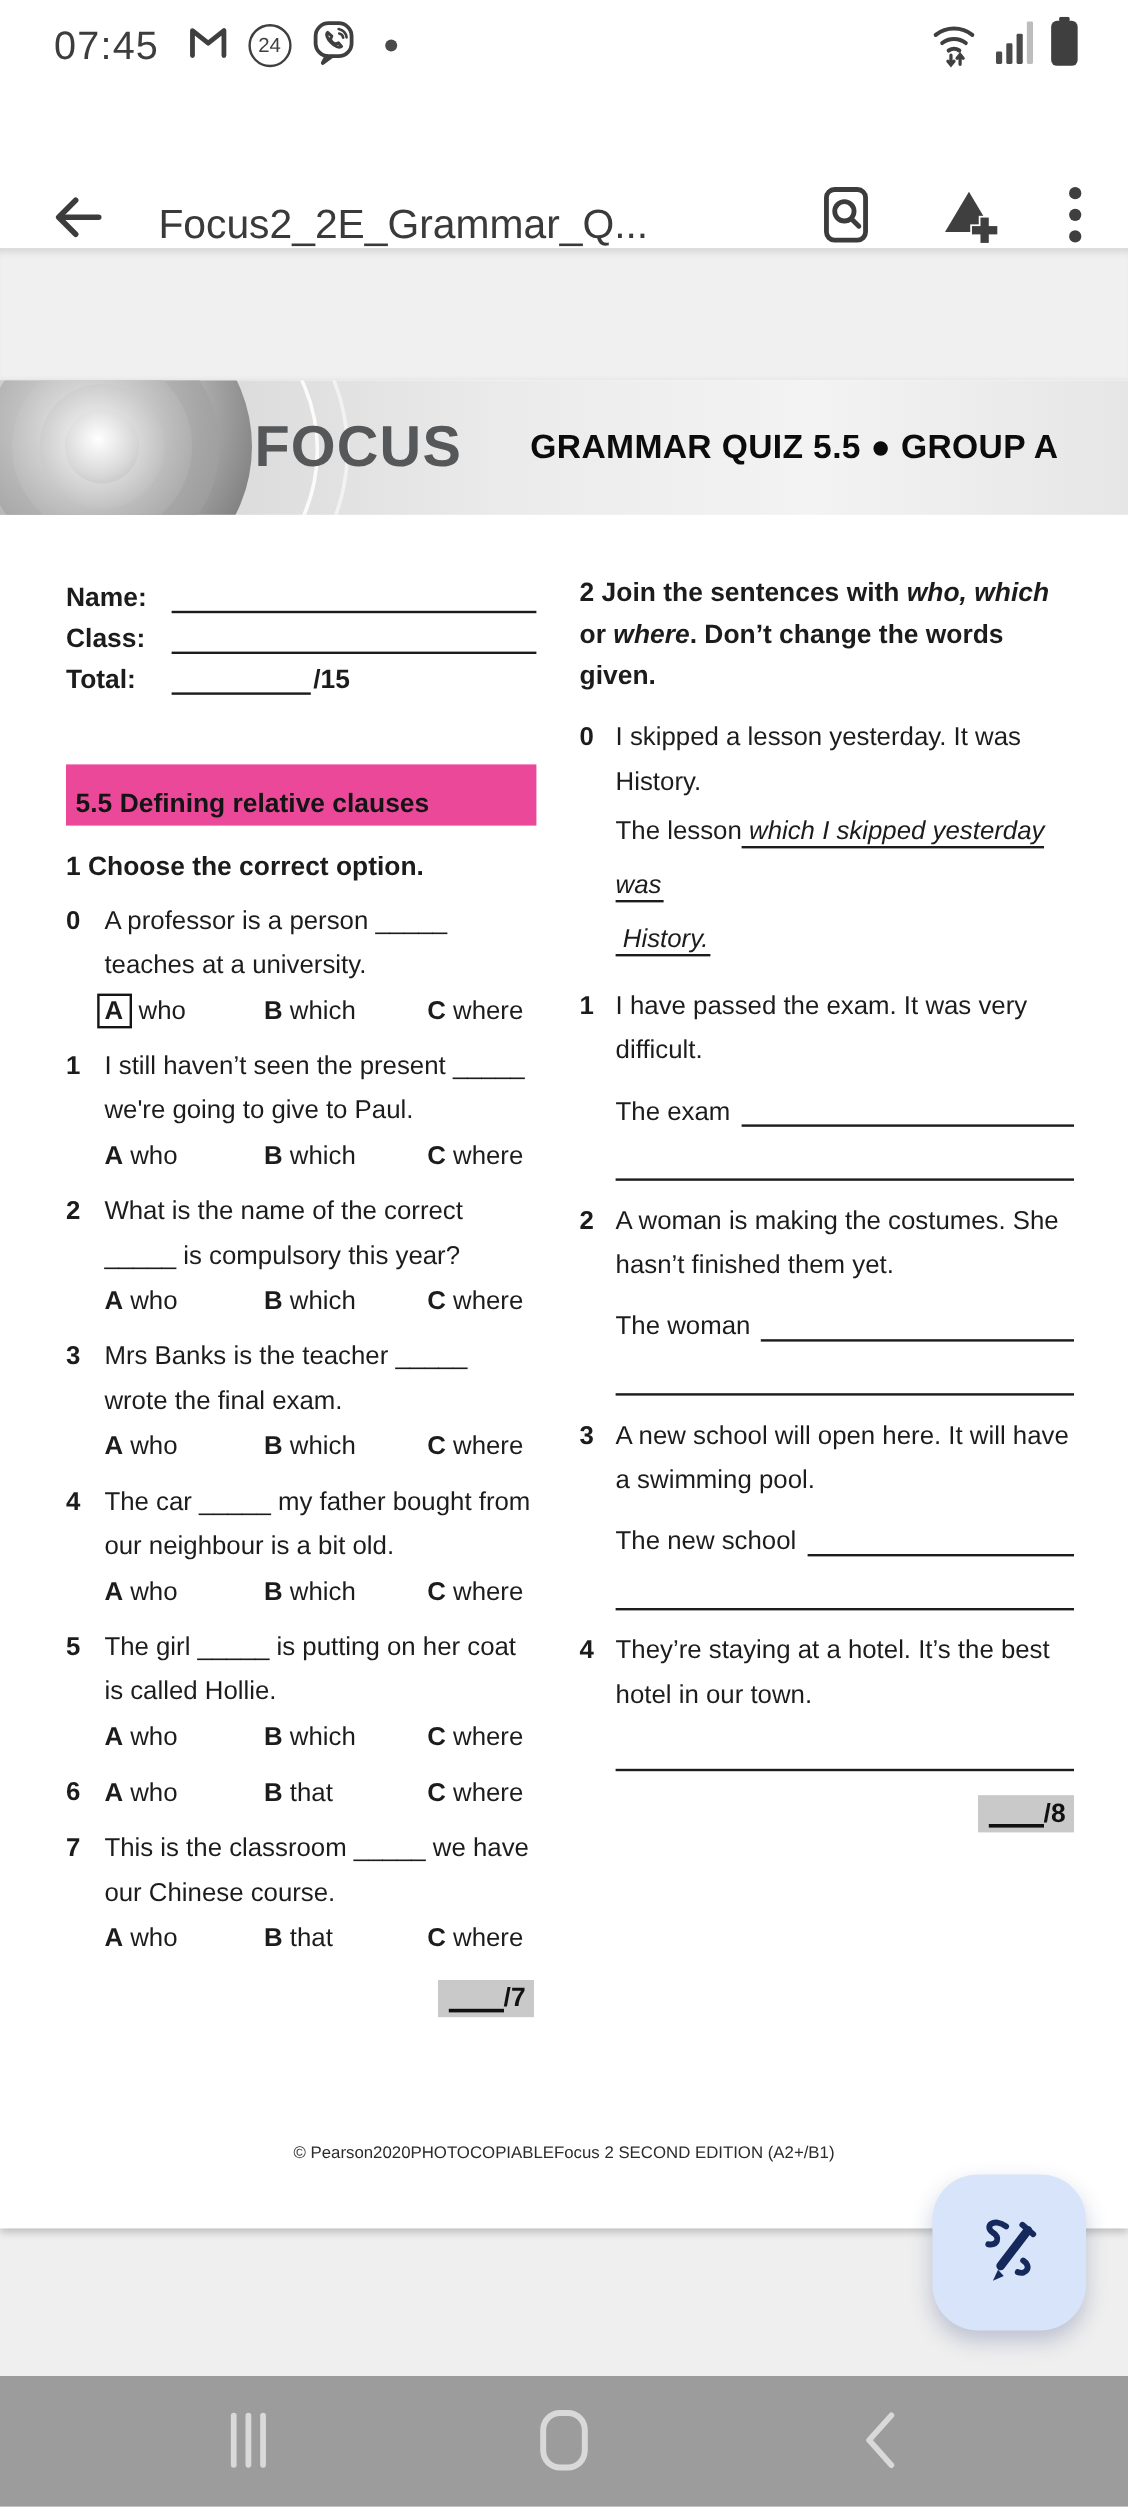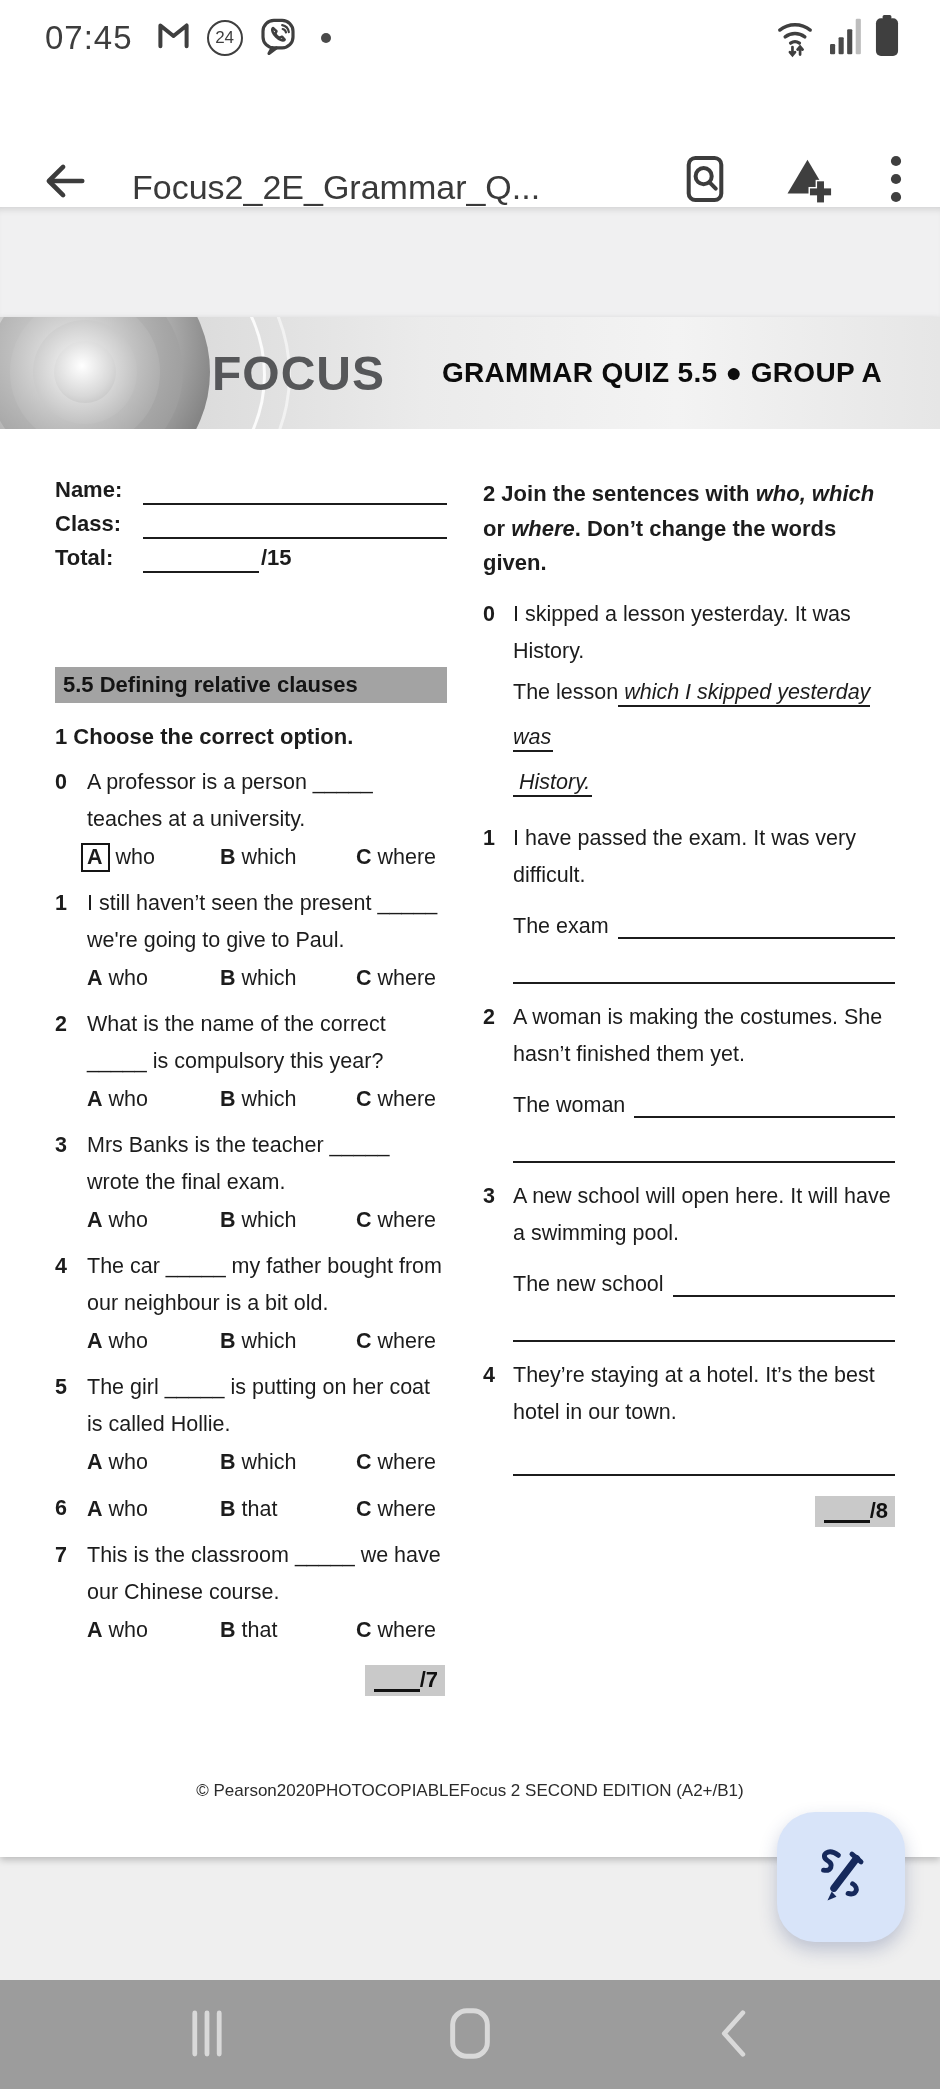--- a/index.html
+++ b/index.html
@@ -36,27 +36,27 @@
   .lens-arc{position:absolute;border-radius:50%;border:3px solid rgba(255,255,255,0.85);border-left-color:transparent;border-top-color:transparent;border-bottom-color:transparent;}
   .arc1{width:270px;height:270px;left:-10px;top:-80px;}
   .arc2{width:310px;height:310px;left:-25px;top:-100px;border-right-color:rgba(255,255,255,0.55);}
   .banner-logo{position:absolute;left:212px;top:50%;transform:translateY(-50%);font-size:48px;font-weight:700;color:#565759;letter-spacing:1px;}
   .banner-title{position:absolute;right:58px;top:50%;transform:translateY(-50%);font-size:28px;font-weight:700;color:#0c0c0c;letter-spacing:0.3px;}
   
   .content{display:flex;padding:48px 45px 0 55px;box-sizing:border-box;gap:36px;color:#1c1c1c;}
   .col-left{width:392px;flex:none;}
   .col-right{flex:1;min-width:0;}
   
-  .sirow{display:flex;height:34px;font-size:22px;}
+  .sirow{display:flex;align-items:flex-end;height:34px;font-size:22px;}
   .silabel{font-weight:700;width:74px;}
   .siline{flex:1;border-bottom:2px solid #1c1c1c;height:26px;margin-left:14px;}
   .siline.short{flex:none;width:116px;}
   .sitotal{font-weight:700;margin-left:2px;}
   
-  .sechead{margin-top:88px;background:#a3a3a3;font-size:22px;font-weight:700;padding:5px 8px 5px 8px;color:#141414;}
+  .sechead{margin-top:58px;background:#ec4899;font-size:22px;font-weight:700;padding:20px 8px 5px 8px;color:#141414;}
   .instr{margin-top:16px;font-size:22px;font-weight:700;line-height:36px;}
   
   .q{display:flex;margin-top:9px;font-size:21.5px;}
   .qnum{width:32px;flex:none;font-weight:700;line-height:37px;}
   .qbody{flex:1;min-width:0;}
   .qtext{line-height:37px;}
   .opts{display:flex;line-height:37px;margin-top:1px;}
   .opt{white-space:nowrap;}
   .opt b{font-weight:700;}
   .opt1{width:133px;}.opt2{width:136px;}
@@ -72,21 +72,21 @@
   .it{display:flex;margin-top:15px;font-size:21.5px;}
   .itnum{width:30px;flex:none;font-weight:700;line-height:37px;}
   .itbody{flex:1;min-width:0;}
   .sentence{line-height:37px;}
   .ansline{line-height:45px;}
   .ansu{font-style:italic;border-bottom:2px solid #1c1c1c;padding:0 2px 1px 6px;}
   .writeline{display:flex;align-items:flex-end;height:45px;}
   .writeline .blank{flex:1;border-bottom:2px solid #1c1c1c;height:30px;margin-left:9px;}
   .writeline.full .blank{margin-left:0;}
   
-  .pfooter{position:absolute;left:0;right:0;bottom:56px;display:flex;justify-content:center;font-size:17px;color:#2b2b2b;}
+  .pfooter{position:absolute;left:0;right:0;bottom:56px;display:flex;justify-content:center;font-size:14px;color:#2b2b2b;}
   
   .fab{position:absolute;left:777px;top:1812px;width:128px;height:130px;border-radius:38px;background:#d8e4f9;box-shadow:0 8px 18px rgba(40,60,120,0.25);display:flex;align-items:center;justify-content:center;cursor:pointer;z-index:5;border:none;}
   
   .navbar{height:109px;background:#9c9c9c;position:relative;}
   .navbtn{position:absolute;top:50%;transform:translate(-50%,-50%);background:none;border:none;display:flex;align-items:center;justify-content:center;cursor:pointer;}
   .nav-recents{left:207px;}
   .nav-home{left:470px;}
   .nav-back{left:733px;}
 </style>
 </head>

